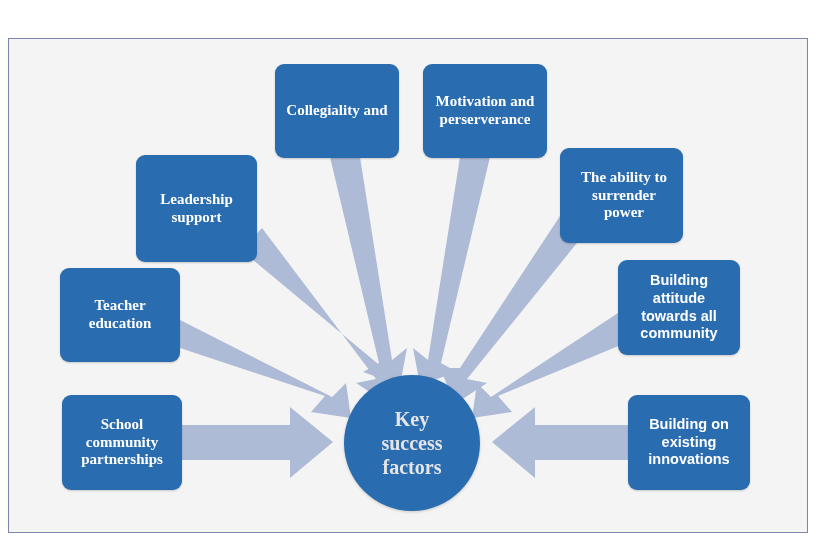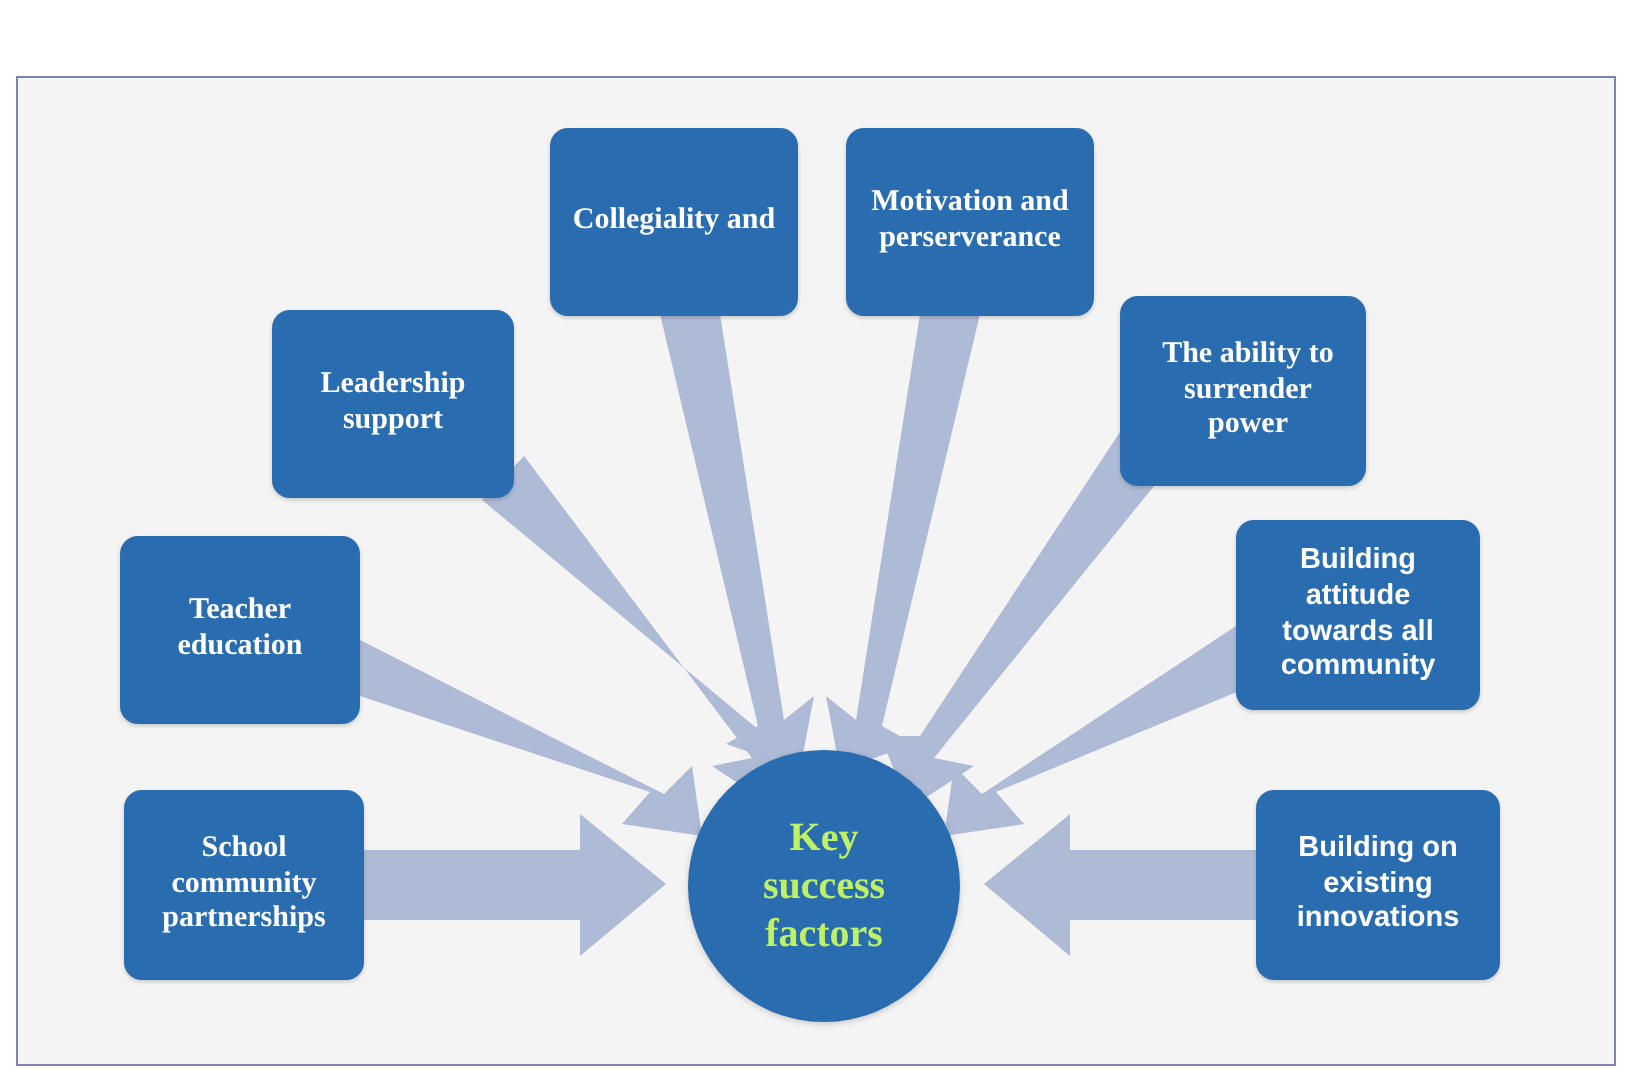--- a/index.html
+++ b/index.html
@@ -62,21 +62,21 @@
     left: 344px;
     top: 375px;
     width: 136px;
     height: 136px;
     border-radius: 50%;
     background: #2a6cb0;
     display: flex;
     align-items: center;
     justify-content: center;
     text-align: center;
-    color: #bef264;
+    color: #e5e5e5;
     font-family: "Liberation Serif", serif;
     font-weight: bold;
     font-size: 20px;
     line-height: 1.2;
     box-shadow: 0 1px 3px rgba(0,0,0,0.18);
   }
   .box-label { display: block; }
 </style>
 </head>
 <body>
@@ -150,21 +150,21 @@
     </span>
   </div>
 
   <div class="node-box serif-box" style="left:60px; top:268px; width:120px; height:94px;">
     <span>
       <span class="box-label">Teacher</span>
       <span class="box-label">education</span>
     </span>
   </div>
 
-  <div class="node-box serif-box" style="left:136px; top:155px; width:121px; height:94px;">
+  <div class="node-box serif-box" style="left:136px; top:155px; width:121px; height:107px;">
     <span>
       <span class="box-label">Leadership</span>
       <span class="box-label">support</span>
     </span>
   </div>
 
   <div id="center-circle">
     <span>
       <span class="box-label">Key</span>
       <span class="box-label">success</span>

